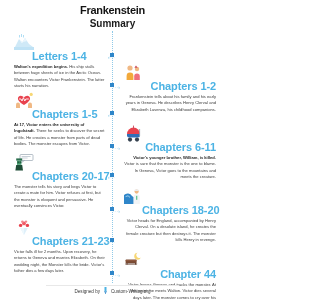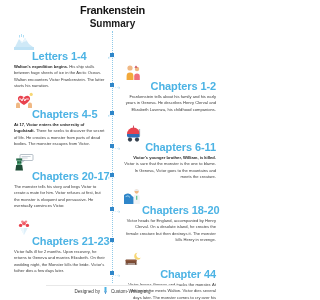--- a/index.html
+++ b/index.html
@@ -158,21 +158,21 @@
         <div class="block">
           <span class="icon-wrap">
             <svg width="20" height="18" viewBox="0 0 20 18">
       <path d="M10 13 C4 9.5 3 6.8 4.6 4.8 C6 3 8.6 3.6 10 5.6 C11.4 3.6 14 3 15.4 4.8 C17 6.8 16 9.5 10 13 Z" fill="#e8424e"></path>
       <path d="M5 7 h2 l1 2 l1.4-3.4 l1.4 3.4 l1-2 h3" stroke="#fff" stroke-width="0.9" fill="none"></path>
       <path d="M2 16 v-3.4 a2 2 0 0 1 4 0 V16 Z" fill="#f0b884"></path>
       <path d="M14 16 v-3.4 a2 2 0 0 1 4 0 V16 Z" fill="#f0b884"></path>
       <circle cx="17.2" cy="2.4" r="1.6" fill="#f7d774"></circle>
             </svg>
           </span>
-          <div class="head">Chapters 4-5</div>
+          <div class="head">Chapters 1-5</div>
           <p class="body"><b>At 17, Victor enters the university of Ingolstadt.</b><span> There he seeks to discover the secret of life. He creates a monster from parts of dead bodies. The monster escapes from Victor.</span></p>
         </div>
         <span class="arrow" style="top: 20px; left: 108px;">‹· · ·</span>
       </div>
       <div class="row right" style="position: absolute; top: 95px;">
         <div class="block">
           <span class="icon-wrap">
             <svg width="20" height="18" viewBox="0 0 20 18">
       <path d="M3 9 a6.5 6.5 0 0 1 13 0 Z" fill="#e8424e"></path>
       <path d="M3 9 h13 v1.6 a2 2 0 0 1-2 2 H5 a2 2 0 0 1-2-2 Z" fill="#2f6fb8"></path>

